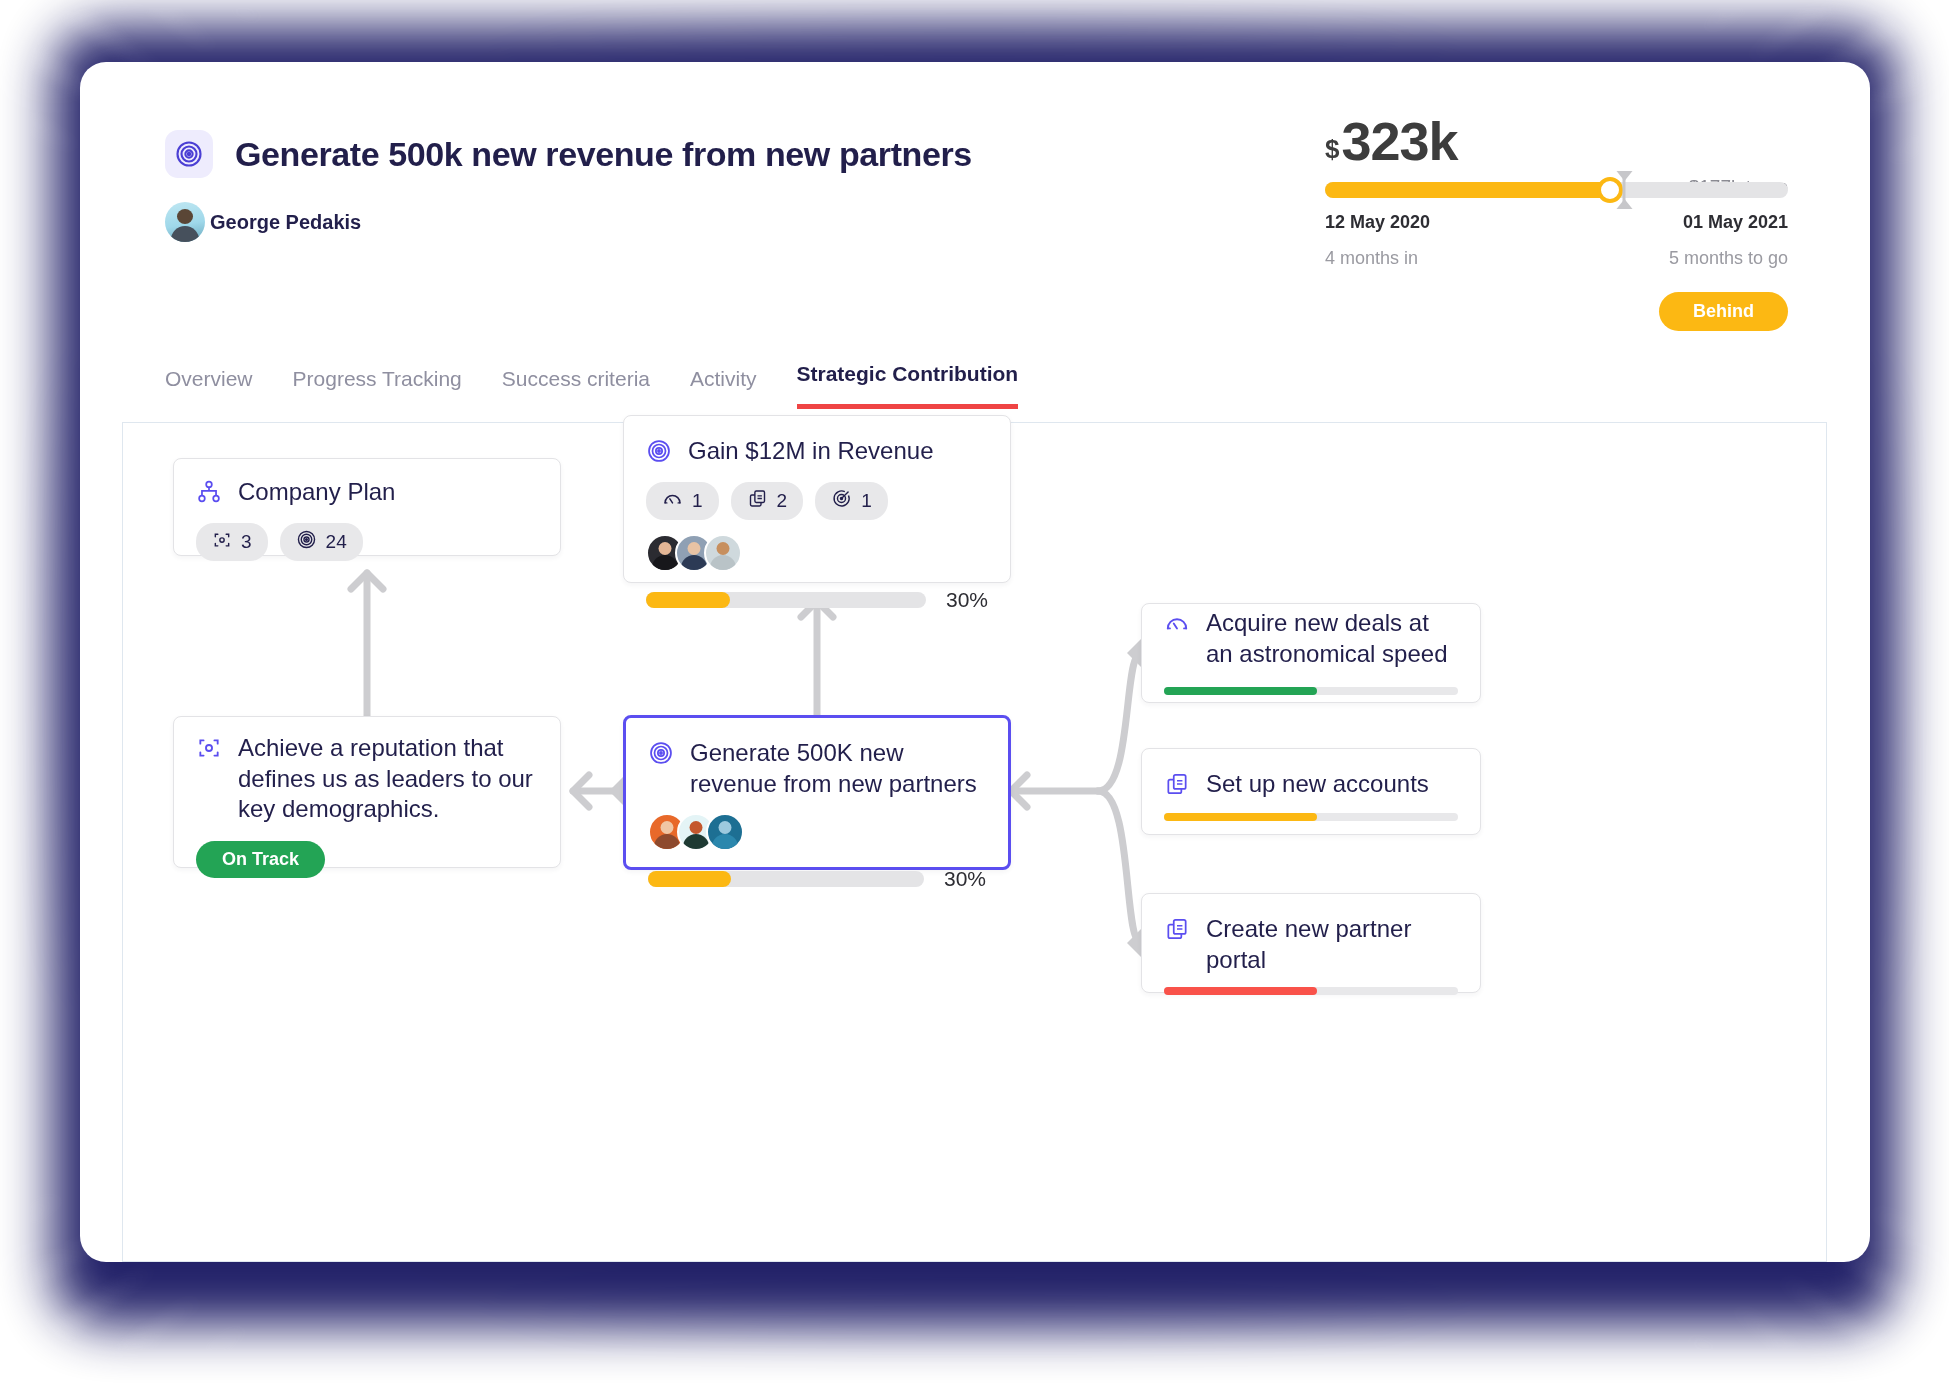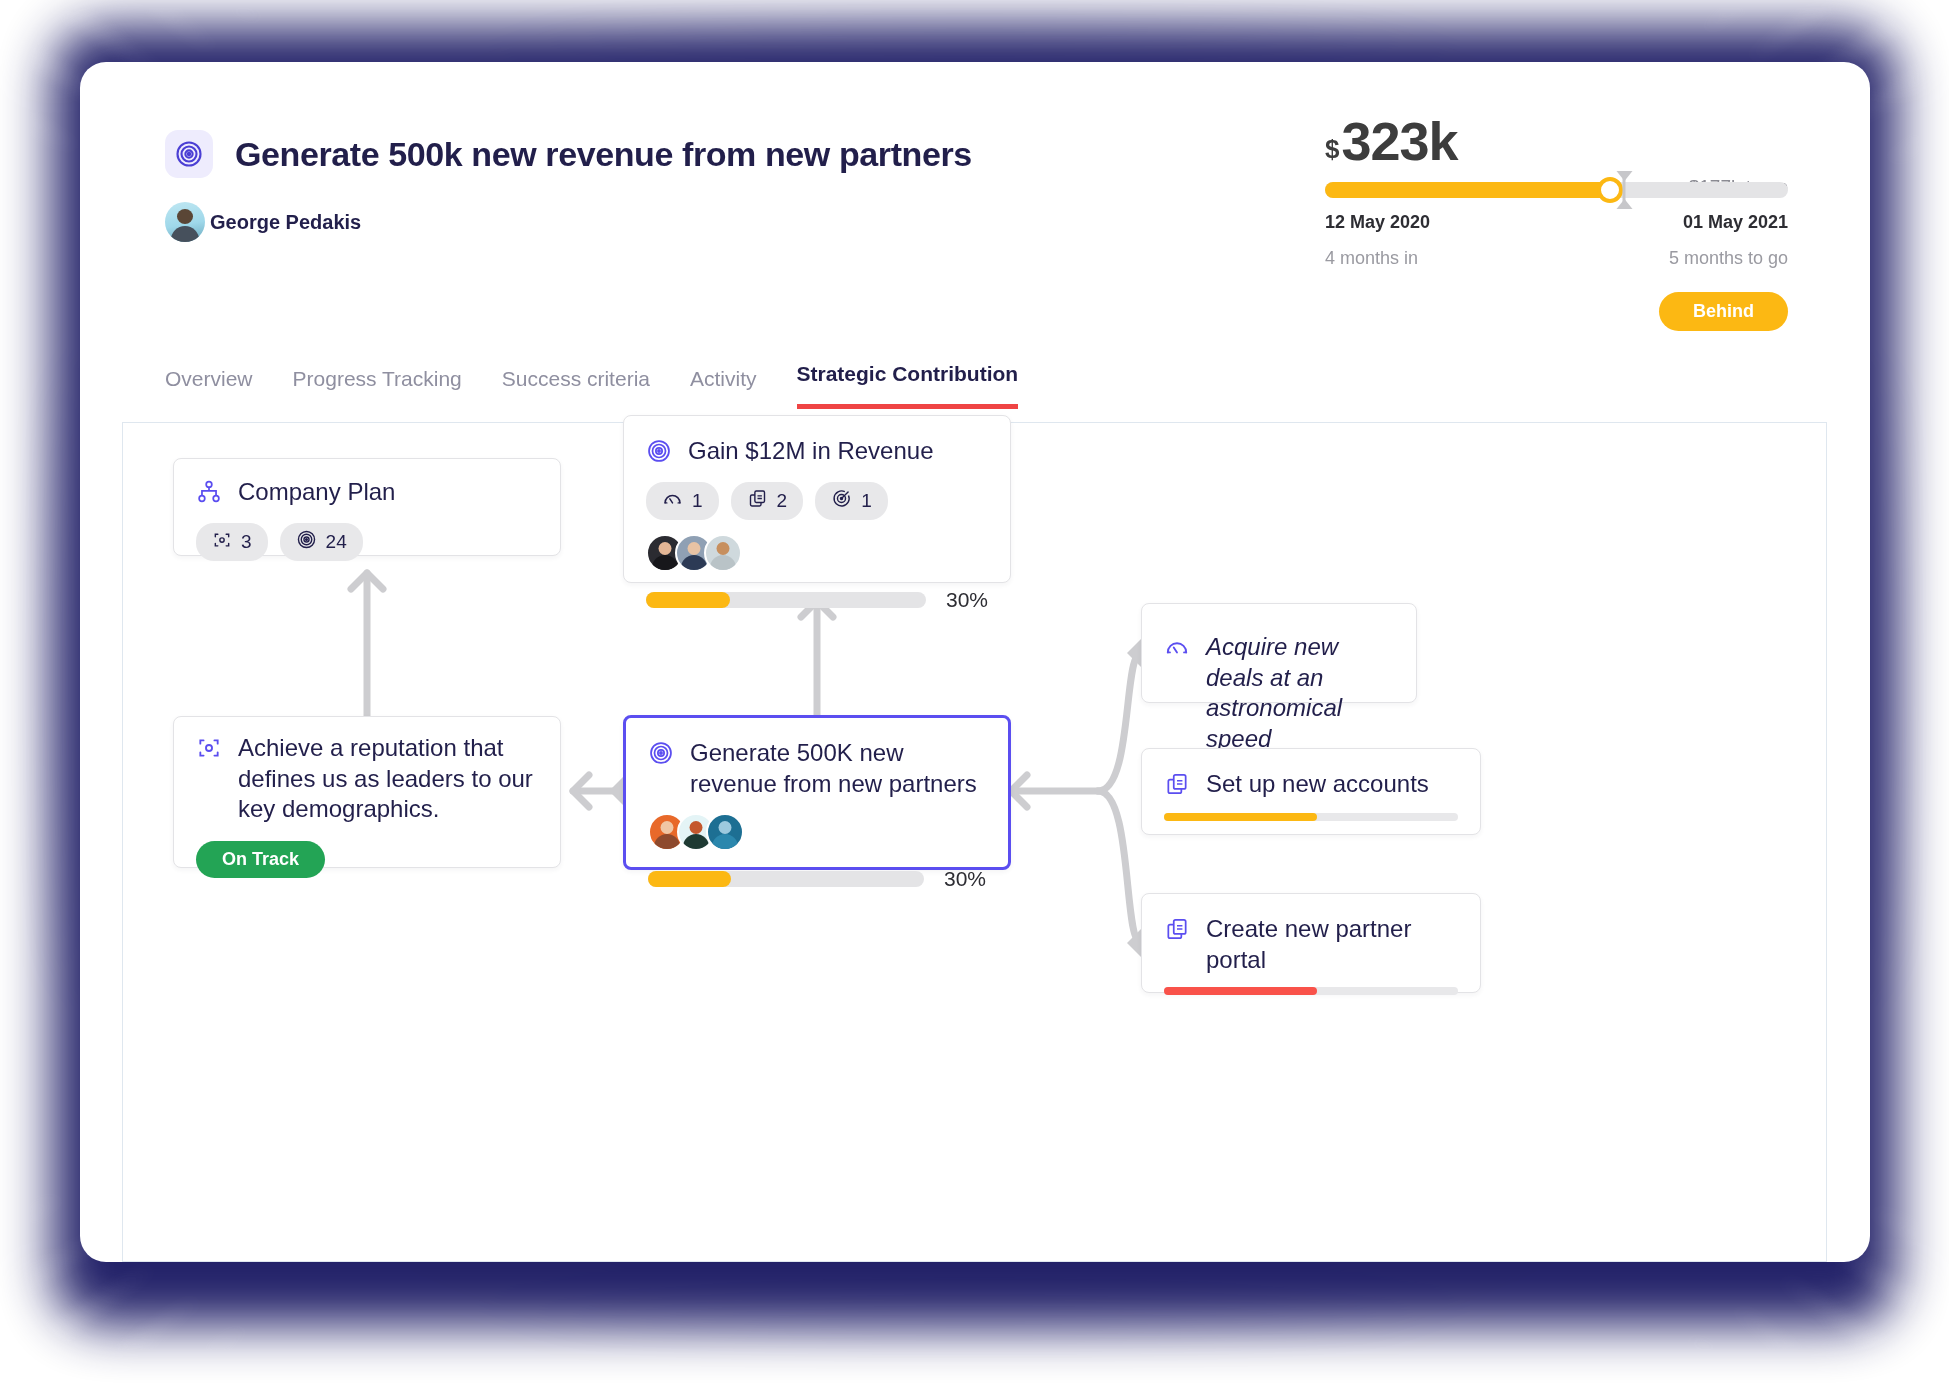--- a/index.html
+++ b/index.html
@@ -190,21 +190,21 @@
   .node-title .ttxt {
     font-size: 24px; color: #221f4b; line-height: 1.28; font-weight: 400;
   }
   .ico { flex: none; display:block; margin-top:2px; }
 
   #n-company  { left: 50px;  top: 35px;  width: 388px; height: 98px; padding: 18px 22px; }
   #n-gain     { left: 500px; top: -8px;  width: 388px; height: 168px; padding: 20px 22px; }
   #n-achieve  { left: 50px;  top: 293px; width: 388px; height: 152px; padding: 16px 22px; }
   #n-generate { left: 500px; top: 292px; width: 388px; height: 155px; padding: 20px 22px;
                 border: 3px solid #5b4ef0; }
-  #n-acquire  { left: 1018px; top: 180px; width: 276px; height: 100px; padding: 28px 22px; font-style: italic; }
+  #n-acquire  { left: 1018px; top: 180px; width: 340px; height: 100px; padding: 4px 22px; }
   #n-accounts { left: 1018px; top: 325px; width: 340px; height: 87px; padding: 20px 22px; }
   #n-portal   { left: 1018px; top: 470px; width: 340px; height: 100px; padding: 20px 22px; }
 
   
   .pill-row { display: flex; gap: 12px; margin-top: 14px; }
   .pill {
     display: flex; align-items: center; gap: 9px;
     background: #e8e8ea; border-radius: 18px;
     padding: 6px 16px; font-size: 19px; color: #221f4b;
   }

